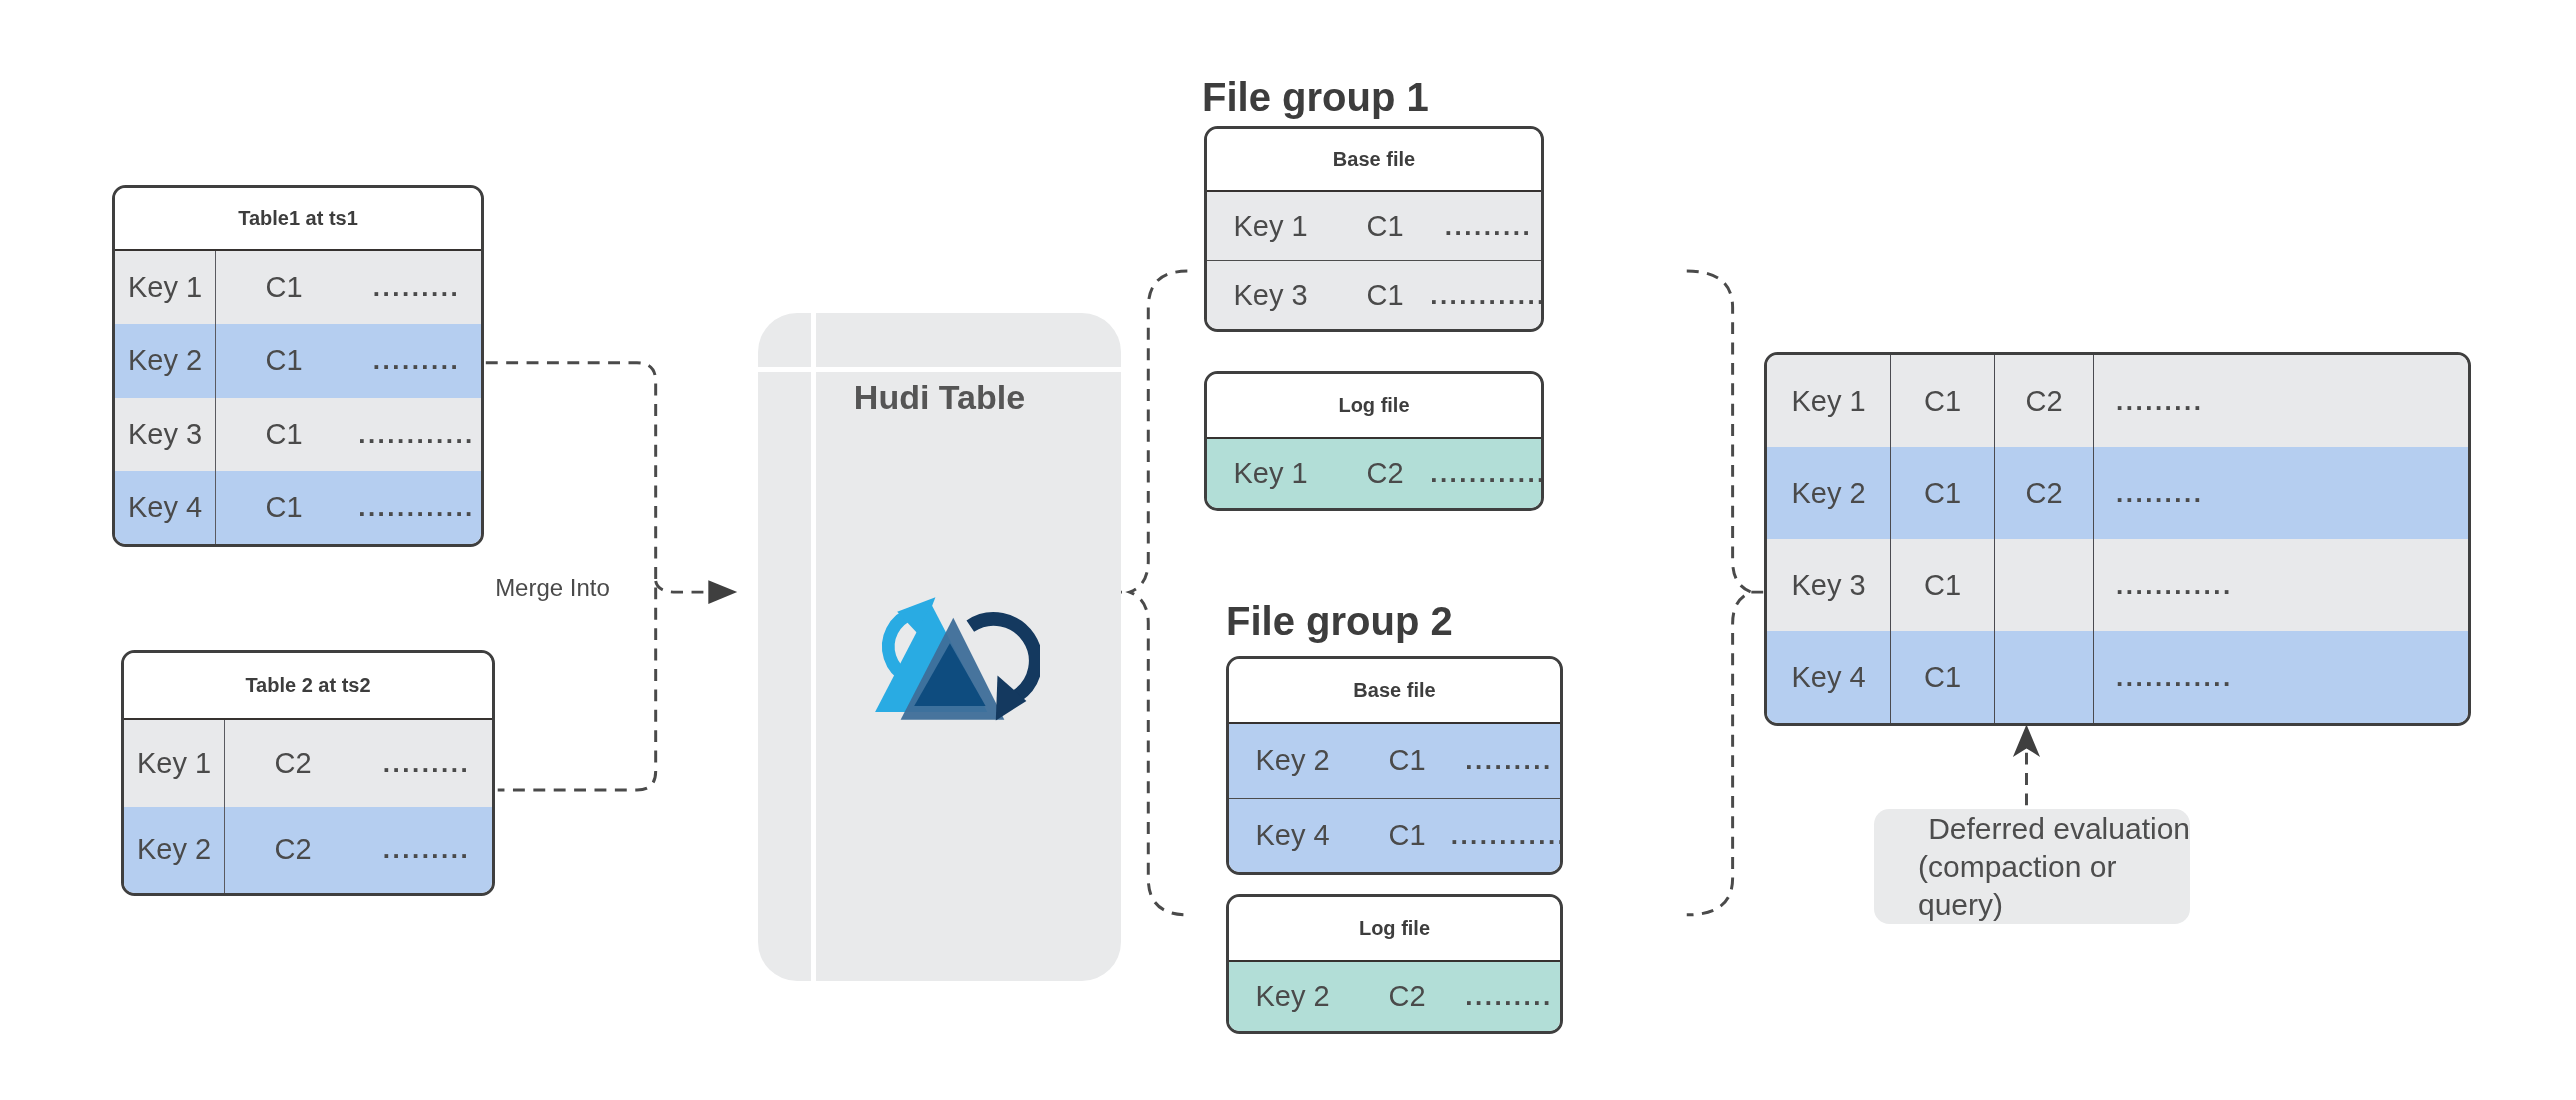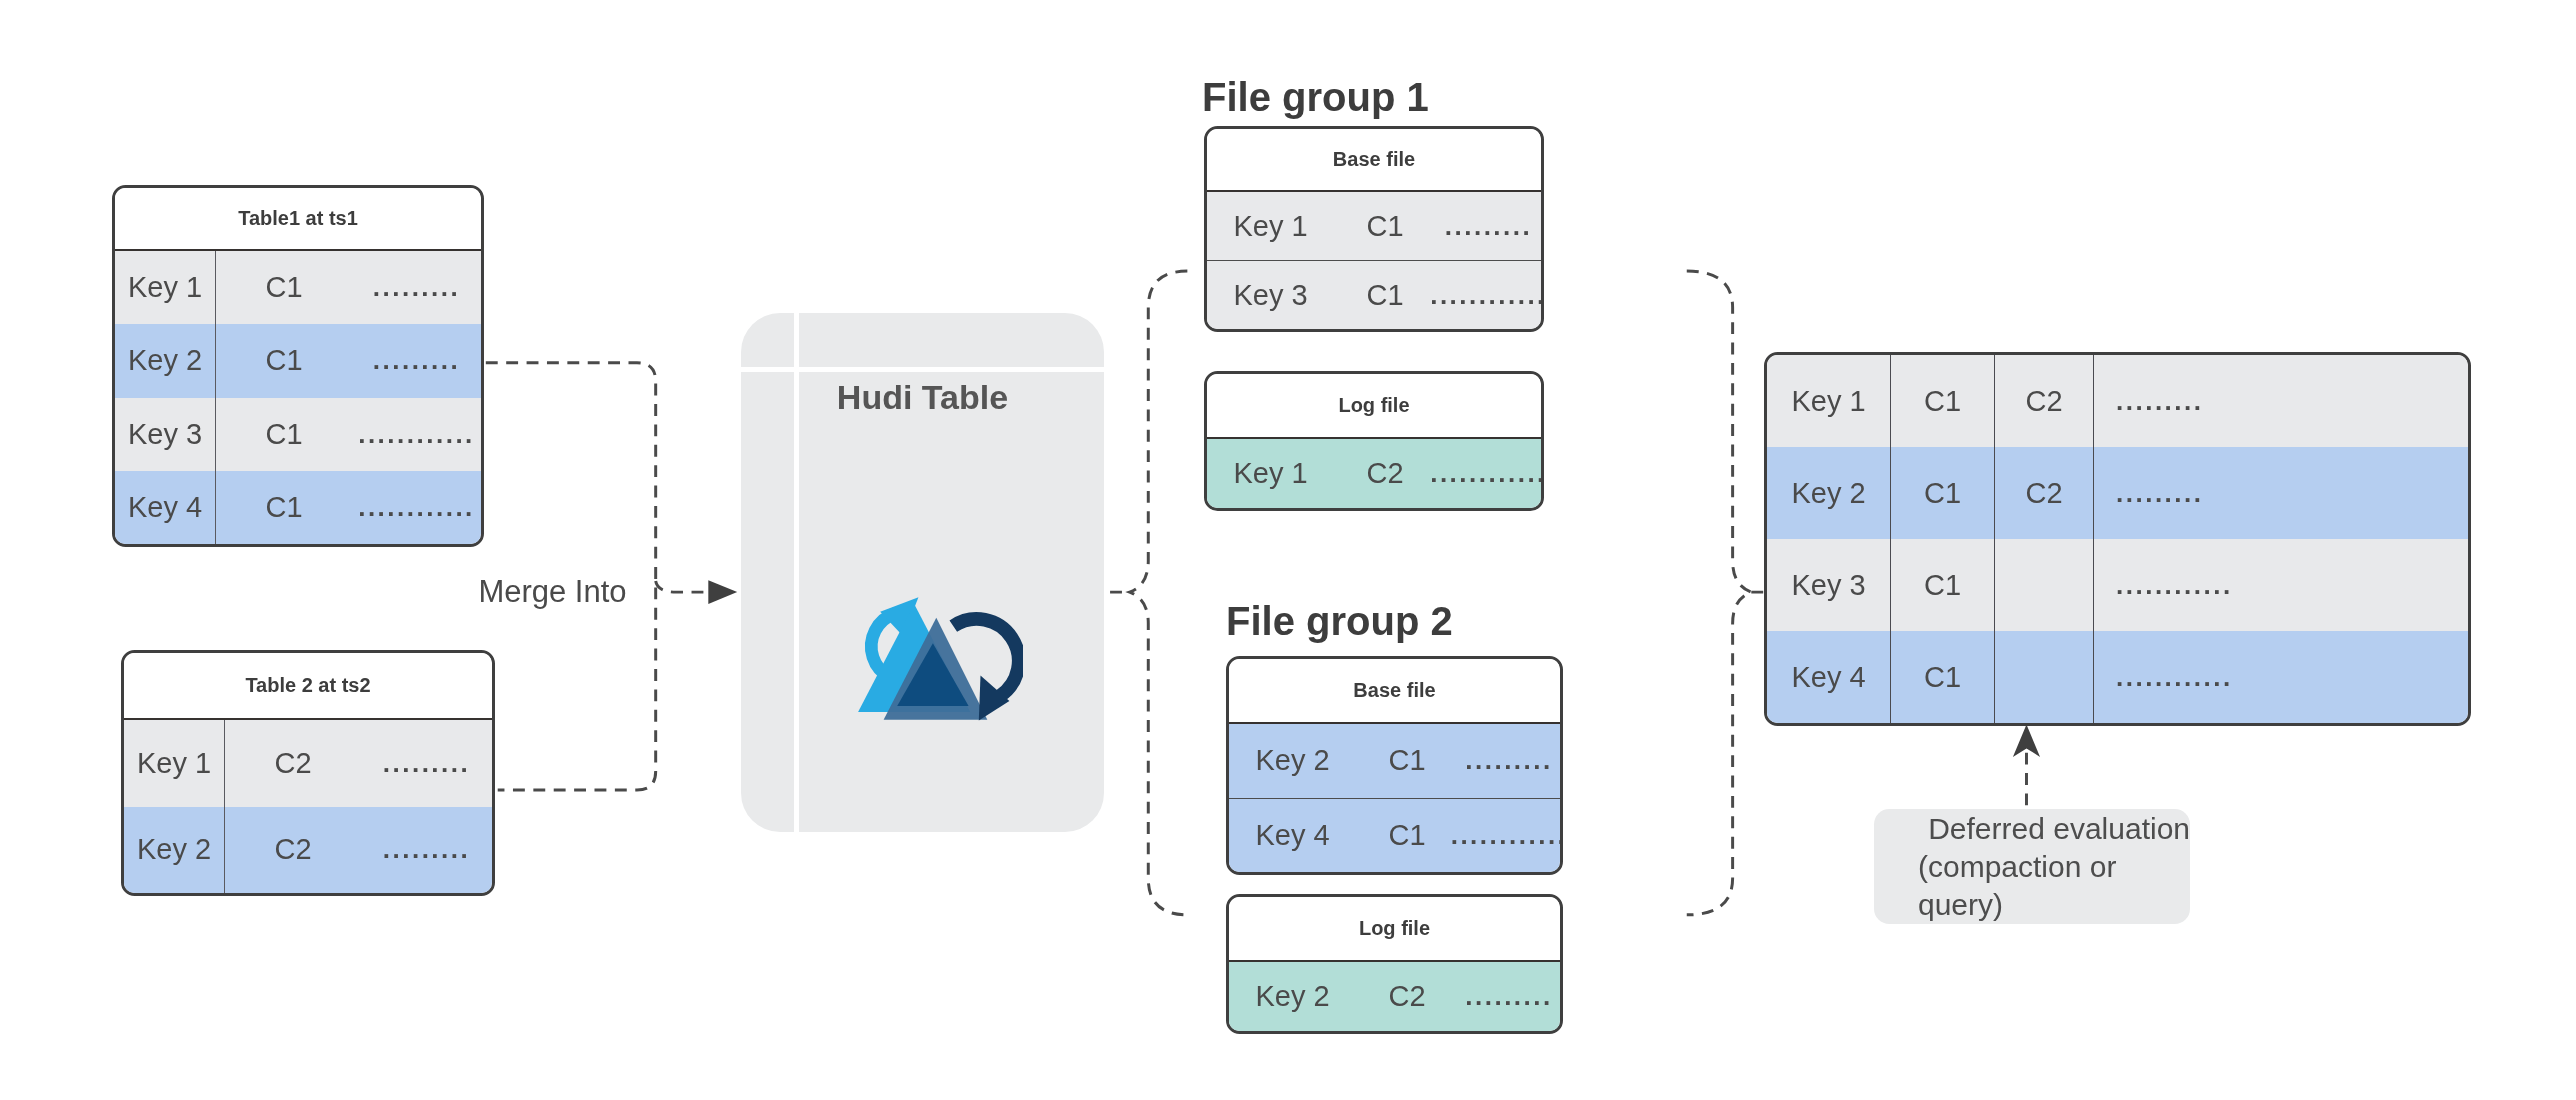--- a/index.html
+++ b/index.html
@@ -26,22 +26,22 @@
   .t-src .c-val{flex:0 0 136px;}
   .t-src .c-dots{flex:1;}
   .t-fg .c-key{flex:0 0 127px;}
   .t-fg .c-val{flex:0 0 102px;}
   .t-fg .c-dots{flex:1;}
   .t-res .c-key{flex:0 0 123px;border-right:1.7px solid #4A4A50;}
   .t-res .c-c1{flex:0 0 103px;border-right:1.7px solid #4A4A50;}
   .t-res .c-c2{flex:0 0 98px;border-right:1.7px solid #4A4A50;}
   .t-res .c-dots{flex:1;justify-content:flex-start;padding-left:22px;}
   .fg-label{position:absolute;font-weight:700;font-size:40px;color:var(--heading);}
-  .free-label{position:absolute;font-size:31px;color:var(--text);text-align:center;}
-  .hudi{position:absolute;left:741px;top:313px;width:363px;height:519px;background:var(--panel-gray);
+  .free-label{position:absolute;font-size:24px;color:var(--text);text-align:center;}
+  .hudi{position:absolute;left:758px;top:313px;width:363px;height:668px;background:var(--panel-gray);
         border-radius:39px;overflow:hidden;}
   .hudi .vgap{position:absolute;left:53px;top:0;width:5.1px;height:100%;background:#fff;}
   .hudi .hgap{position:absolute;left:0;top:54px;width:100%;height:5.1px;background:#fff;}
   .hudi .title{position:absolute;left:0;top:65px;width:100%;text-align:center;
                font-weight:700;font-size:34px;color:#555;}
   .hudi .logo{position:absolute;left:95px;top:279px;width:187px;height:132px;}
   .note{position:absolute;left:1874px;top:809px;width:272px;height:115px;background:var(--panel-gray);
         border-radius:15.3px;display:flex;flex-direction:column;align-items:flex-end;justify-content:center;
         font-size:30px;line-height:38px;color:#4D4D4D;padding-left:44px;}
   .overlay{position:absolute;left:0;top:0;width:2576px;height:1101px;pointer-events:none;}

